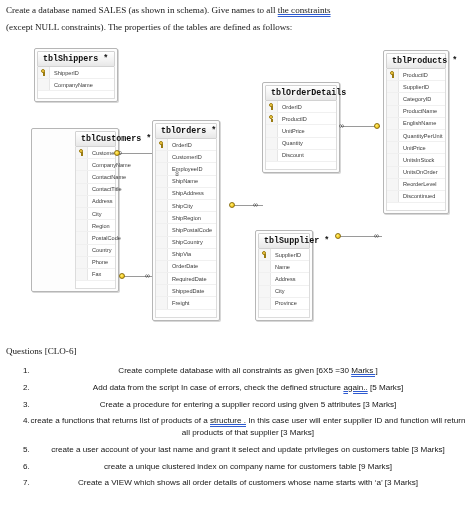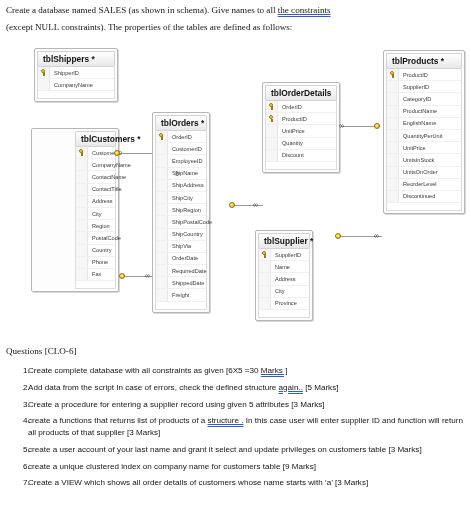--- a/index.html
+++ b/index.html
@@ -49,21 +49,21 @@
     position: absolute;
     background: #fdfdfd;
     border: 1px solid #b6b6b6;
     border-radius: 2px;
     box-shadow: 1px 1px 0 rgba(140,140,140,0.35);
     padding: 2px;
     box-sizing: border-box;
     z-index: 3;
   }
   .tbl-title {
-    font-family: Liberation Sans, sans-serif;
+    font-family: Liberation Mono, monospace;
     font-weight: bold;
     font-size: 8.4px;
     color: #111;
     padding: 2px 3px 2px 5px;
     background: linear-gradient(to bottom, #ffffff 0%, #f2f2f2 60%, #e7e7e7 100%);
     border: 1px solid #d2d2d2;
     border-radius: 1px;
     white-space: nowrap;
   }
   .tbl-title .ast { font-weight: bold; }
@@ -178,21 +178,21 @@
     line-height: 11.6px;
     color: #161616;
     margin-bottom: 5.2px;
   }
   .q-num {
     width: 22px;
     min-width: 22px;
     padding-left: 17px;
     box-sizing: border-box;
   }
-  .q-text { flex: 1; }
+  .q-text { flex: 1; text-align: center; }
 </style>
 </head>
 <body>
 
 <div class="intro">
   <div class="line">
     <span>Create a database named SALES (as shown in schema). Give names to all </span><span class="grammar">the constraints</span>
   </div>
   <div class="line">(except NULL constraints). The properties of the tables are defined as follows:</div>
 </div>
@@ -287,21 +287,21 @@
           <span class="fld-gutter"></span>
           <span class="fld-name">Phone</span>
         </div>
       <div class="fld">
           <span class="fld-gutter"></span>
           <span class="fld-name">Fax</span>
         </div>
     </div>
   </div>
 
-  <div class="tbl" style="left:152px; top:72px; width:58px;">
+  <div class="tbl" style="left:152px; top:80px; width:68px;">
     <div class="tbl-title">
       <span>tblOrders</span>
       <span class="ast">*</span>
     </div>
     <div class="tbl-body">
       <div class="fld">
         <span class="fld-gutter">
             <span class="keyico"></span>
           </span>
         <span class="fld-name">OrderID</span>
@@ -418,21 +418,21 @@
           <span class="fld-gutter"></span>
           <span class="fld-name">City</span>
         </div>
       <div class="fld">
           <span class="fld-gutter"></span>
           <span class="fld-name">Province</span>
         </div>
     </div>
   </div>
 
-  <div class="tbl" style="left:383px; top:10px; width:82px;">
+  <div class="tbl" style="left:383px; top:10px; width:66px;">
     <div class="tbl-title">
       <span>tblProducts</span>
       <span class="ast">*</span>
     </div>
     <div class="tbl-body">
       <div class="fld">
         <span class="fld-gutter">
             <span class="keyico"></span>
           </span>
         <span class="fld-name">ProductID</span>

